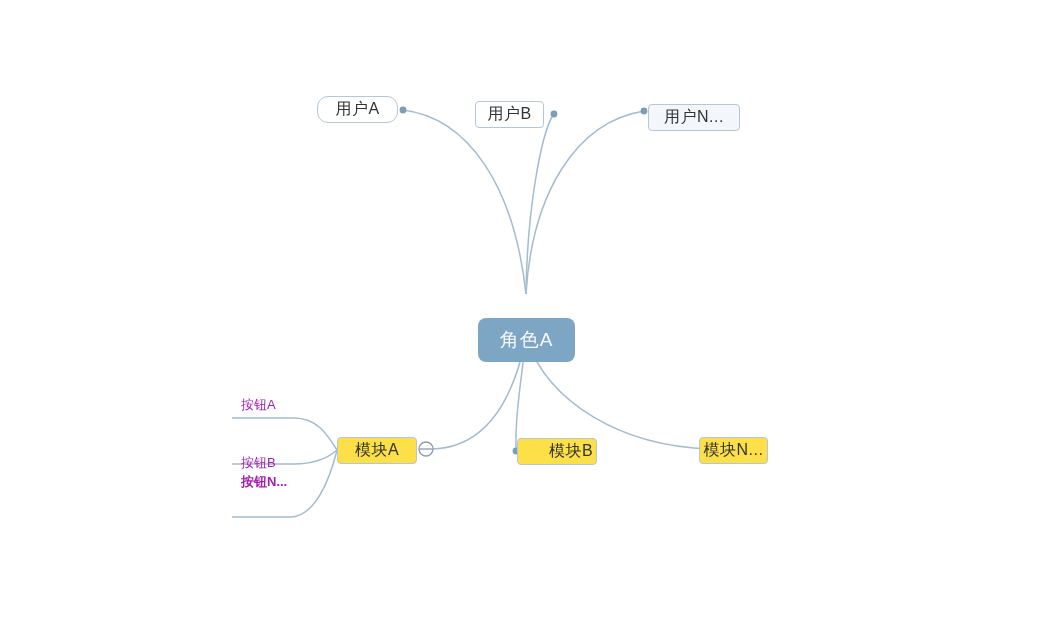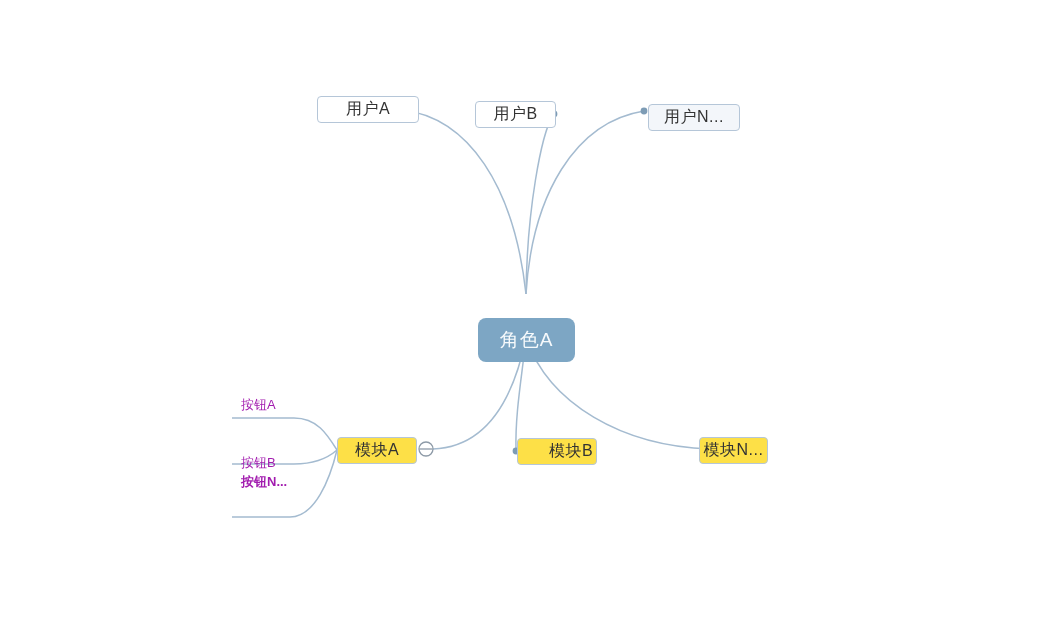--- a/index.html
+++ b/index.html
@@ -95,22 +95,22 @@
     <circle class="dot" cx="710" cy="449" r="3.4"></circle>
 
     <g>
       <circle class="collapse-circle" cx="426" cy="449" r="7"></circle>
       <line class="collapse-minus" x1="419.5" y1="449" x2="432.5" y2="449"></line>
     </g>
   </svg>
 
   <div class="root-node">角色A</div>
 
-  <div class="node" style="left:317px; top:96px; width:102px; height:27px;">用户A</div>
-  <div class="node" style="left:475px; top:101px; width:81px; height:27px;">用户B</div>
+  <div class="node" style="left:317px; top:96px; width:81px; height:27px;border-radius:11px;">用户A</div>
+  <div class="node" style="left:475px; top:101px; width:69px; height:27px;">用户B</div>
   <div class="node tinted" style="left:648px; top:104px; width:92px; height:27px;">用户N...</div>
 
   <div class="node module" style="left:337px; top:437px; width:80px; height:27px;">模块A</div>
   <div class="node module" style="left:517px; top:438px; width:80px; height:27px;padding-left:28px;">模块B</div>
   <div class="node module" style="left:699px; top:437px; width:69px; height:27px;text-align:right;">模块N...</div>
 
   <div class="leaf-label" style="left:241px; top:396px;">按钮A</div>
   <div class="leaf-label" style="left:241px; top:442px;margin-top:12px;">按钮B</div>
   <div class="leaf-label" style="left:241px; top:473px;font-weight:bold;">按钮N...</div>
 

